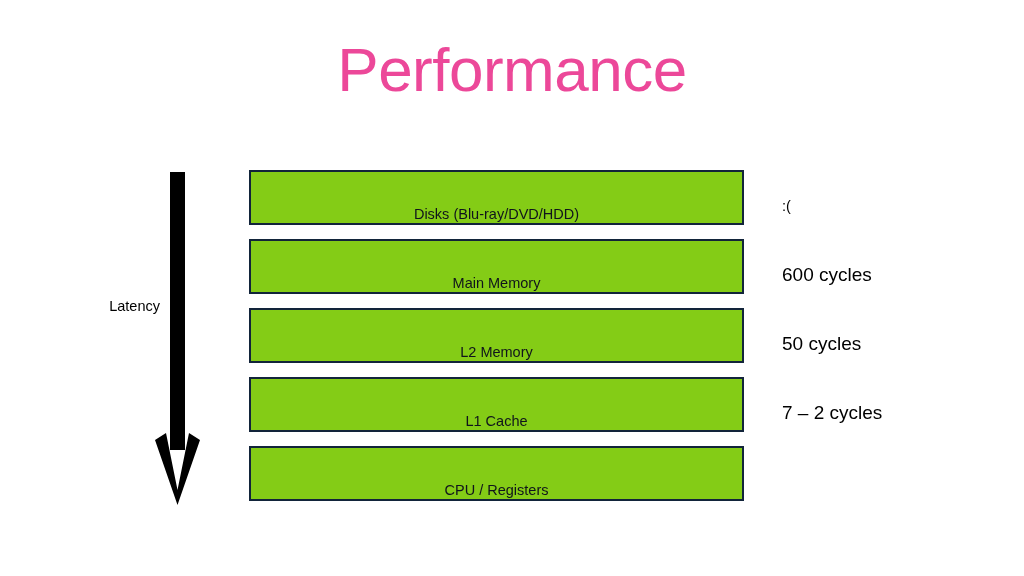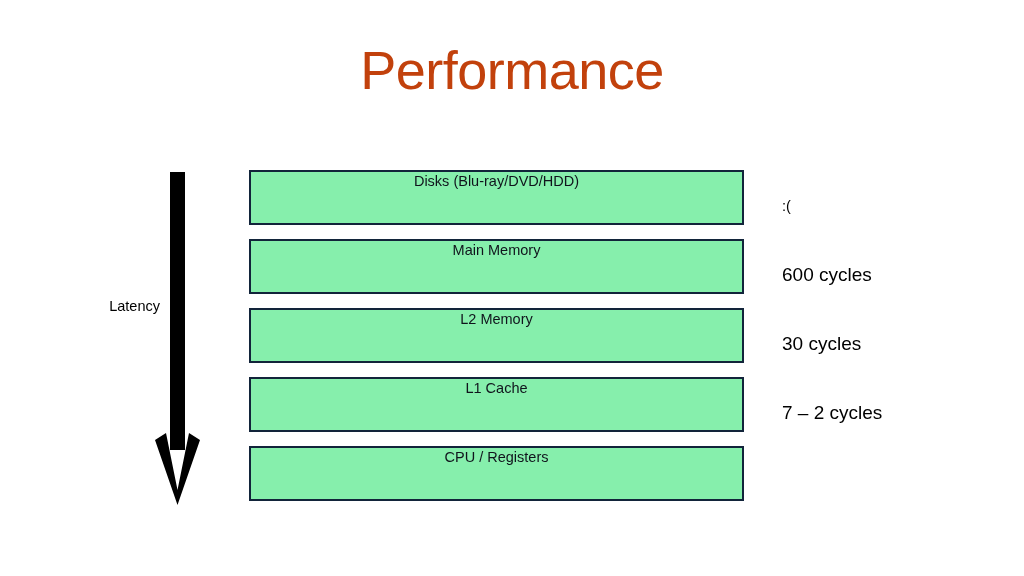--- a/index.html
+++ b/index.html
@@ -22,24 +22,24 @@
     overflow: hidden;
   }
 
   
   .slide-title {
     position: absolute;
     left: 0;
     top: 22px;
     width: 1024px;
     text-align: center;
-    font-size: 54px;
+    font-size: 62px;
     line-height: 96px;
     font-weight: 400;
-    color: #c2410c;
+    color: #ec4899;
     letter-spacing: -0.5px;
     white-space: nowrap;
   }
 
   
   .latency-arrow {
     position: absolute;
     left: 150px;
     top: 165px;
     width: 60px;
@@ -76,24 +76,24 @@
   .mem-row:last-child {
     margin-bottom: 2px;
   }
   .mem-box {
     position: absolute;
     left: 0;
     top: 0;
     width: 100%;
     height: 100%;
     box-sizing: border-box;
-    background: #86efac;
+    background: #84cc16;
     border: 2px solid #12243A;
     display: flex;
-    align-items: flex-start;
+    align-items: flex-end;
     justify-content: center;
   }
   .mem-box-label {
     font-size: 14.5px;
     line-height: 18px;
     color: #10141c;
     white-space: nowrap;
   }
 
   
@@ -181,21 +181,21 @@
 
     <div class="anno-row">
       <span class="anno-text sad">:(</span>
     </div>
 
     <div class="anno-row">
       <span class="anno-text">600 cycles</span>
     </div>
 
     <div class="anno-row">
-      <span class="anno-text">30 cycles</span>
+      <span class="anno-text">50 cycles</span>
     </div>
 
     <div class="anno-row">
       <span class="anno-text">7 – 2 cycles</span>
     </div>
 
     <div class="anno-row">
       <span class="anno-text"></span>
     </div>
 

